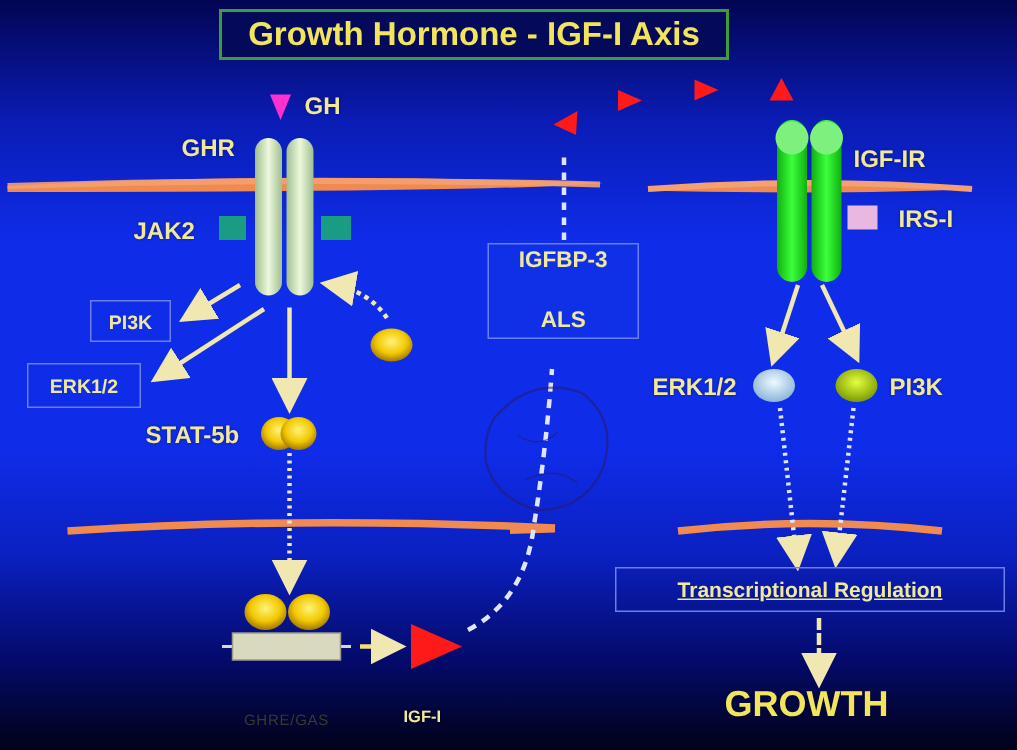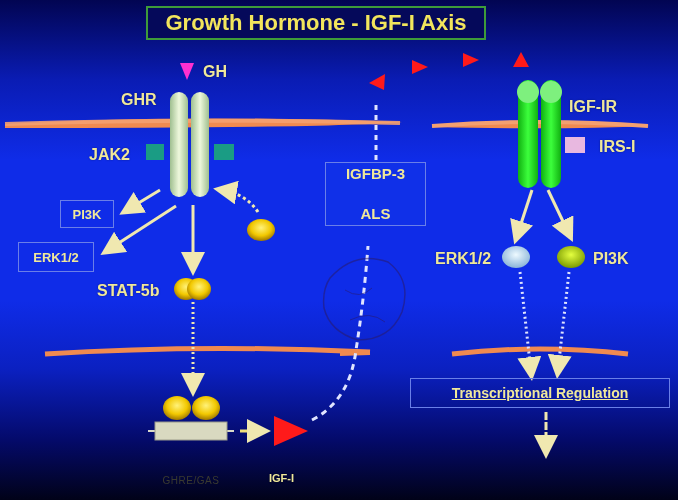--- a/index.html
+++ b/index.html
@@ -160,13 +160,14 @@
 
   <div class="lbl" style="left:569px;top:98px;">IGF-IR</div>
   <div class="lbl" style="left:599px;top:138px;text-align:right;">IRS-I</div>
   <div class="lbl" style="left:435px;top:250px;">ERK1/2</div>
   <div class="lbl" style="left:593px;top:250px;">PI3K</div>
 
   <div class="box" style="left:410px;top:378px;width:258px;height:28px;font-size:14px;text-decoration:underline;">
       <span>Transcriptional Regulation</span>
     </div>
 
+  <div class="lbl" style="left:483px;top:456px;font-size:24px;color:#f2e55c;">GROWTH</div>
 </div>
 
 </body></html>

